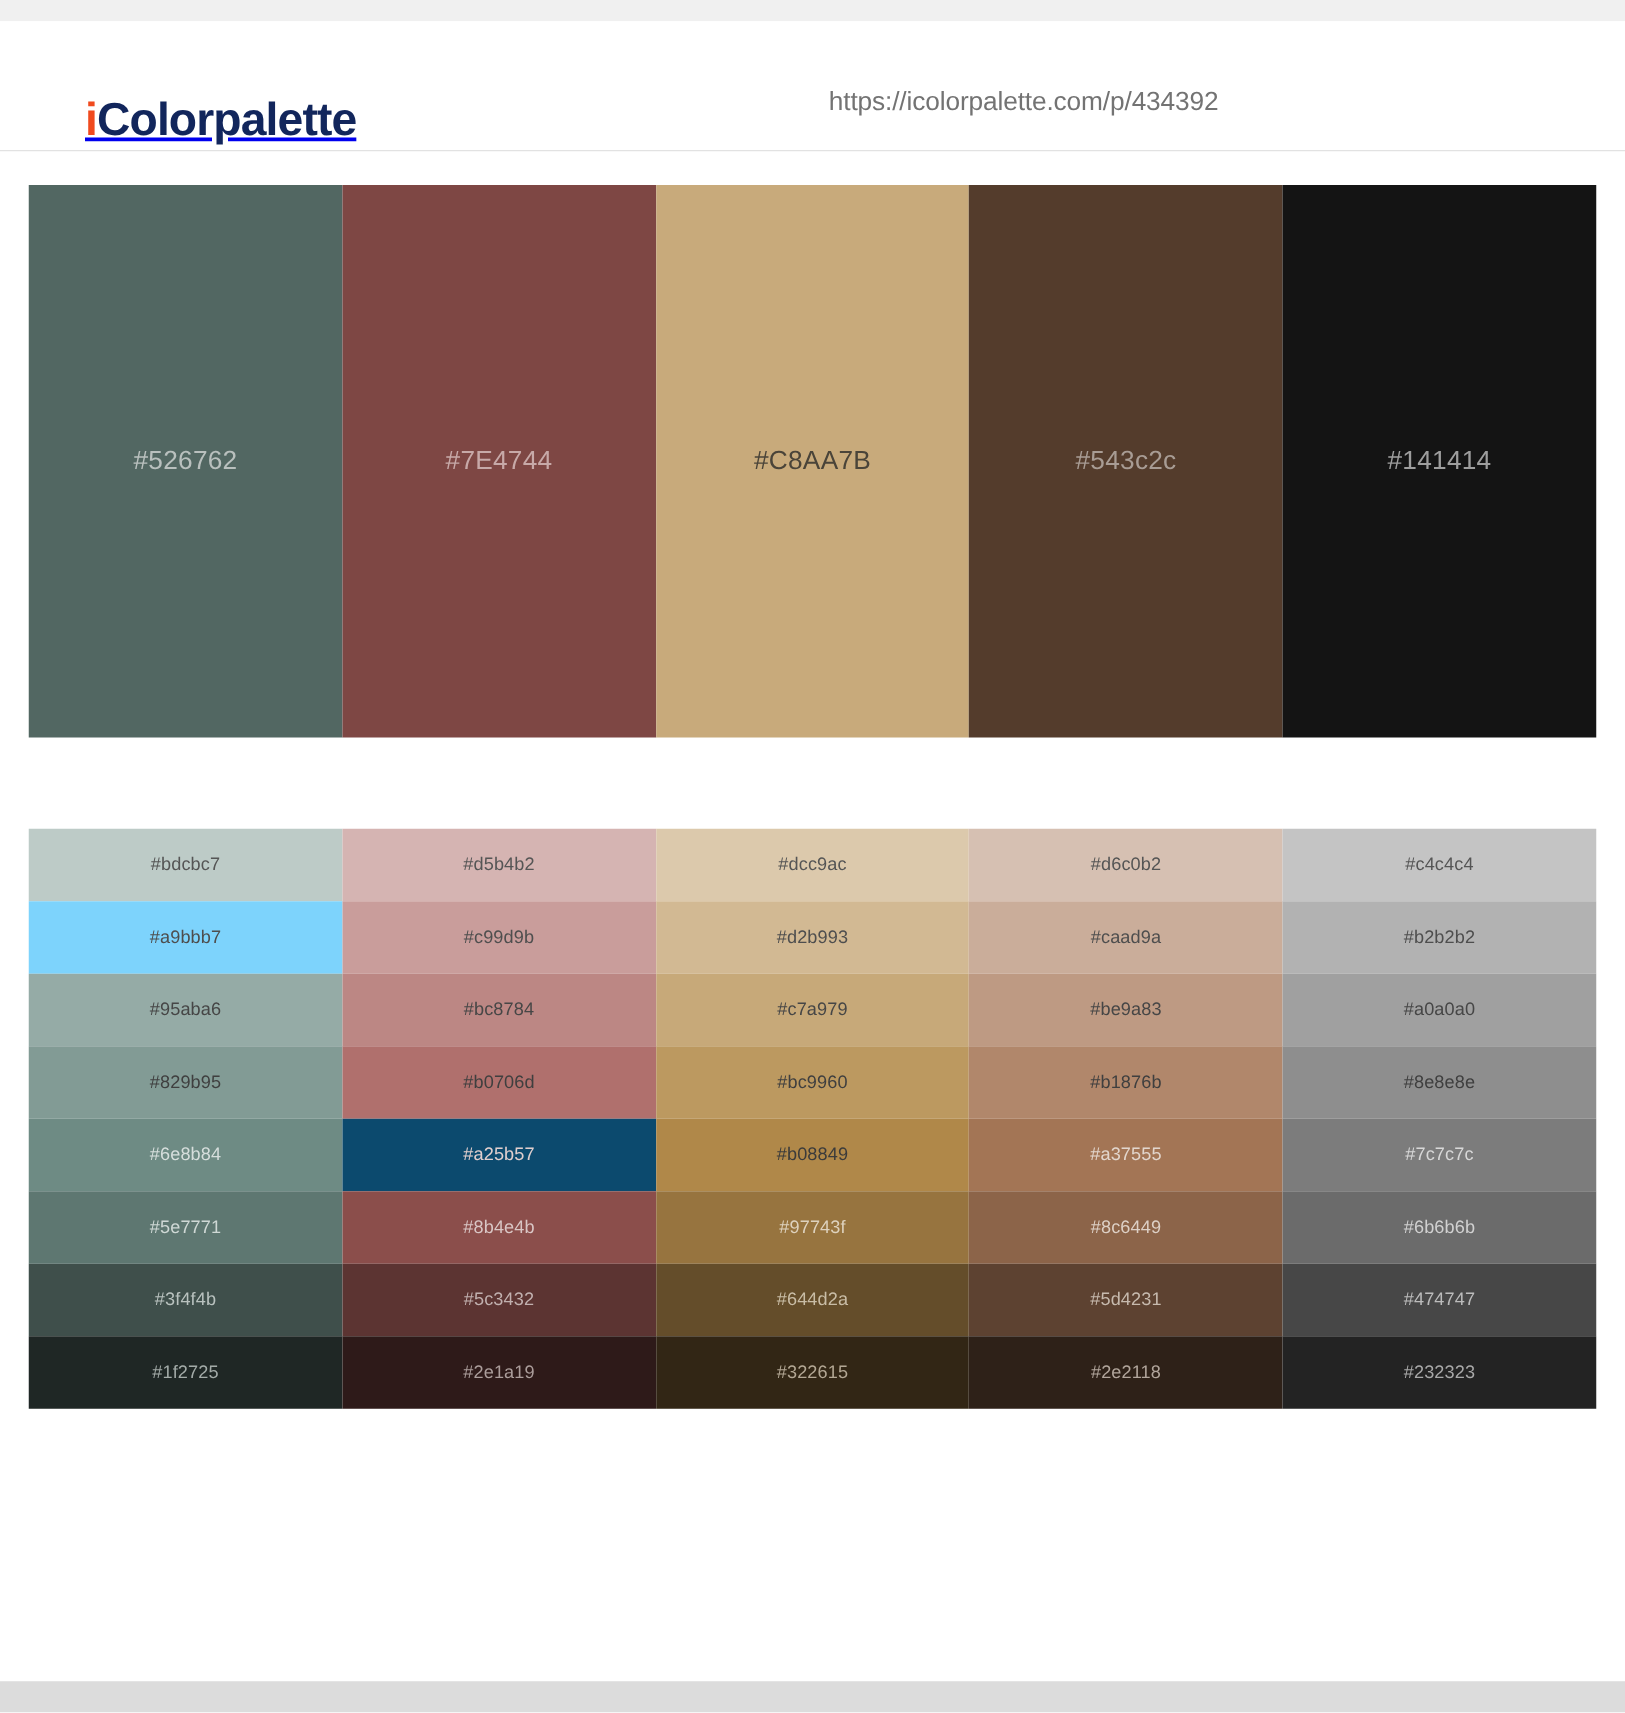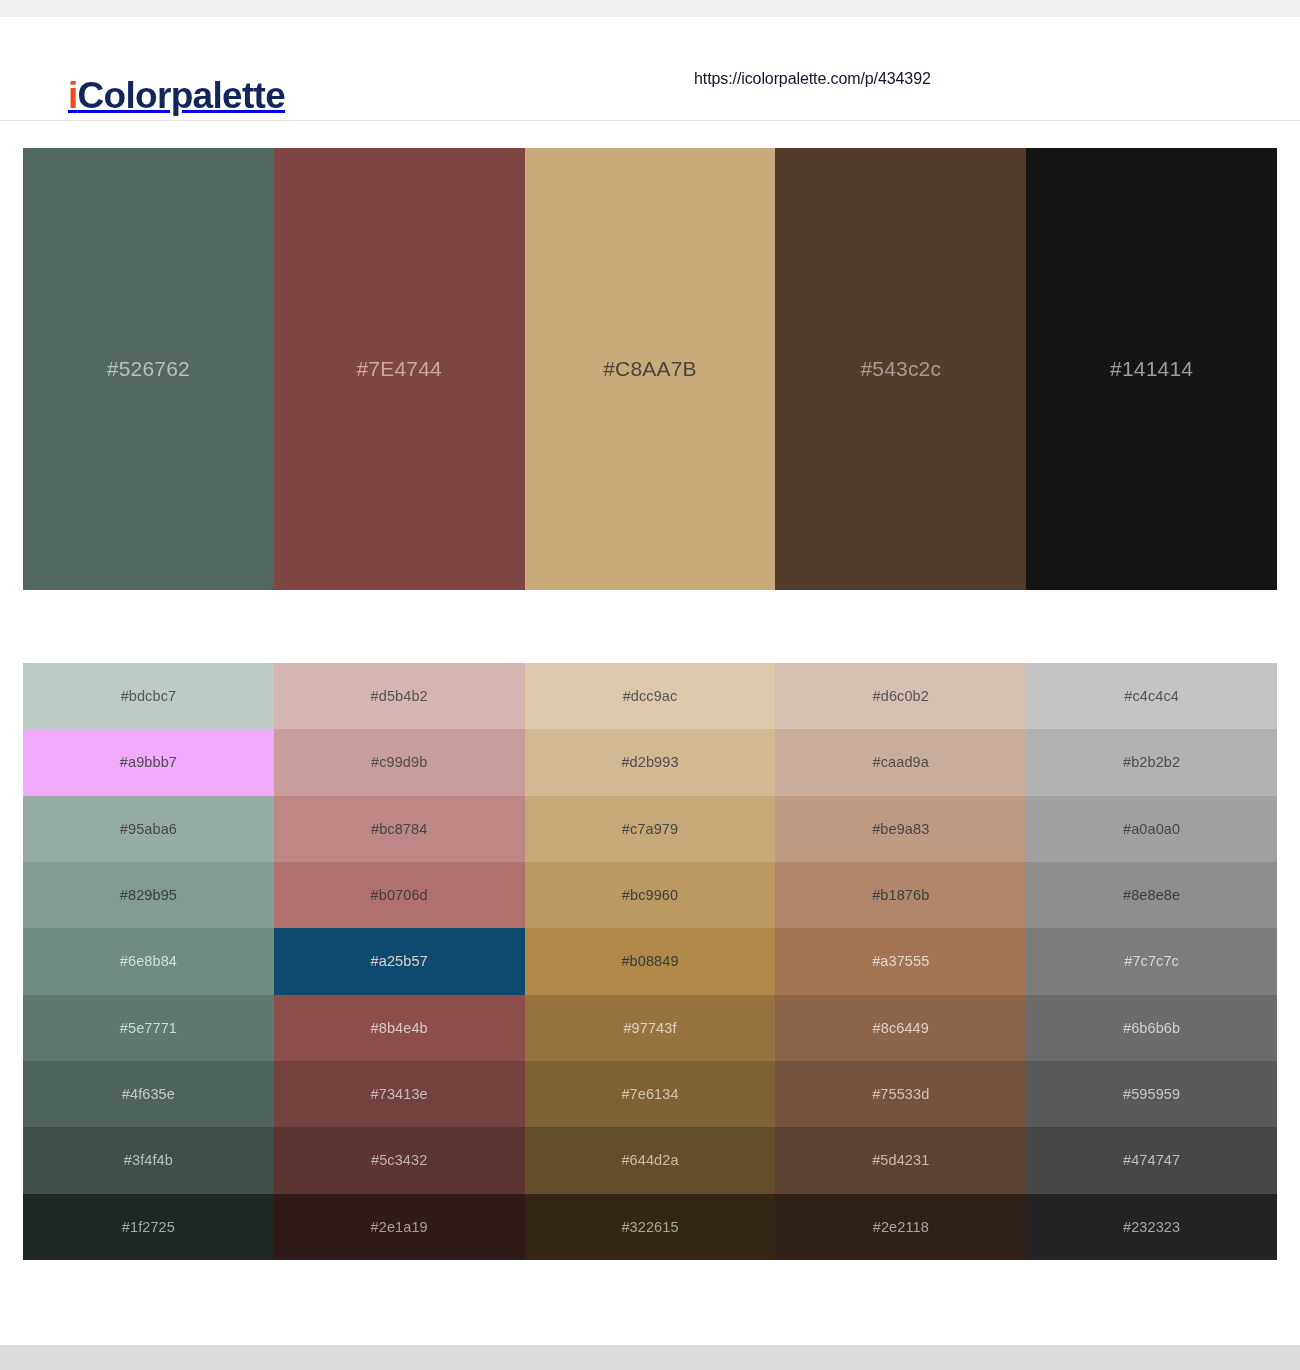--- a/index.html
+++ b/index.html
@@ -47,24 +47,24 @@
     font-weight: bold;
     letter-spacing: -0.7px;
     line-height: 1;
     white-space: nowrap;
   }
   .logo-i { color: #f04a1e; }
   .logo-rest { color: #12265c; }
 
   .url {
     position: absolute;
-    left: 694px;
+    left: 663px;
     top: 53px;
-    font-size: 16px;
-    color: #0f172a;
+    font-size: 21px;
+    color: #737373;
     letter-spacing: -0.1px;
     white-space: nowrap;
   }
 
   
   .swatch-band {
     position: absolute;
     left: 23px;
     top: 148px;
     width: 1254px;
@@ -83,21 +83,21 @@
     letter-spacing: 0.2px;
     user-select: text;
   }
 
   
   .shade-grid {
     position: absolute;
     left: 23px;
     top: 663px;
     width: 1254px;
-    height: 597px;
+    height: 464px;
     display: flex;
     flex-direction: column;
   }
   .shade-row {
     flex: 1 1 0;
     display: flex;
   }
   .shade-cell {
     flex: 1 1 0;
     display: flex;
@@ -151,21 +151,21 @@
 
   <div class="shade-grid" id="shade-grid">
       <div class="shade-row">
         <div class="shade-cell" style="background: rgb(189, 203, 199); color: rgb(85, 85, 85);">#bdcbc7</div>
         <div class="shade-cell" style="background: rgb(213, 180, 178); color: rgb(85, 85, 85);">#d5b4b2</div>
         <div class="shade-cell" style="background: rgb(220, 201, 172); color: rgb(85, 85, 85);">#dcc9ac</div>
         <div class="shade-cell" style="background: rgb(214, 192, 178); color: rgb(85, 85, 85);">#d6c0b2</div>
         <div class="shade-cell" style="background: rgb(196, 196, 196); color: rgb(85, 85, 85);">#c4c4c4</div>
       </div>
       <div class="shade-row">
-        <div class="shade-cell" style="background: #f0abfc; color: rgb(78, 78, 78);">#a9bbb7</div>
+        <div class="shade-cell" style="background: #7dd3fc; color: rgb(78, 78, 78);">#a9bbb7</div>
         <div class="shade-cell" style="background: rgb(201, 157, 155); color: rgb(78, 78, 78);">#c99d9b</div>
         <div class="shade-cell" style="background: rgb(210, 185, 147); color: rgb(78, 78, 78);">#d2b993</div>
         <div class="shade-cell" style="background: rgb(202, 173, 154); color: rgb(78, 78, 78);">#caad9a</div>
         <div class="shade-cell" style="background: rgb(178, 178, 178); color: rgb(78, 78, 78);">#b2b2b2</div>
       </div>
       <div class="shade-row">
         <div class="shade-cell" style="background: rgb(149, 171, 166); color: rgb(70, 70, 70);">#95aba6</div>
         <div class="shade-cell" style="background: rgb(188, 135, 132); color: rgb(70, 70, 70);">#bc8784</div>
         <div class="shade-cell" style="background: rgb(199, 169, 121); color: rgb(70, 70, 70);">#c7a979</div>
         <div class="shade-cell" style="background: rgb(190, 154, 131); color: rgb(70, 70, 70);">#be9a83</div>
@@ -186,27 +186,20 @@
         <div class="shade-cell" style="background: rgb(124, 124, 124); color: rgb(216, 216, 216);">#7c7c7c</div>
       </div>
       <div class="shade-row">
         <div class="shade-cell" style="background: rgb(94, 119, 113); color: rgb(207, 216, 213);">#5e7771</div>
         <div class="shade-cell" style="background: rgb(139, 78, 75); color: rgb(217, 198, 197);">#8b4e4b</div>
         <div class="shade-cell" style="background: rgb(151, 116, 63); color: rgb(222, 210, 190);">#97743f</div>
         <div class="shade-cell" style="background: rgb(140, 100, 73); color: rgb(221, 208, 198);">#8c6449</div>
         <div class="shade-cell" style="background: rgb(107, 107, 107); color: rgb(208, 208, 208);">#6b6b6b</div>
       </div>
       <div class="shade-row">
-        <div class="shade-cell" style="background: rgb(79, 99, 94); color: rgb(196, 205, 202);">#4f635e</div>
-        <div class="shade-cell" style="background: rgb(115, 65, 62); color: rgb(203, 185, 184);">#73413e</div>
-        <div class="shade-cell" style="background: rgb(126, 97, 52); color: rgb(211, 198, 174);">#7e6134</div>
-        <div class="shade-cell" style="background: rgb(117, 83, 61); color: rgb(210, 195, 183);">#75533d</div>
-        <div class="shade-cell" style="background: rgb(89, 89, 89); color: rgb(198, 198, 198);">#595959</div>
-      </div>
-      <div class="shade-row">
         <div class="shade-cell" style="background: rgb(63, 79, 75); color: rgb(185, 194, 191);">#3f4f4b</div>
         <div class="shade-cell" style="background: rgb(92, 52, 50); color: rgb(193, 176, 175);">#5c3432</div>
         <div class="shade-cell" style="background: rgb(100, 77, 42); color: rgb(201, 189, 166);">#644d2a</div>
         <div class="shade-cell" style="background: rgb(93, 66, 49); color: rgb(199, 186, 174);">#5d4231</div>
         <div class="shade-cell" style="background: rgb(71, 71, 71); color: rgb(188, 188, 188);">#474747</div>
       </div>
       <div class="shade-row">
         <div class="shade-cell" style="background: rgb(31, 39, 37); color: rgb(163, 171, 168);">#1f2725</div>
         <div class="shade-cell" style="background: rgb(46, 26, 25); color: rgb(171, 157, 155);">#2e1a19</div>
         <div class="shade-cell" style="background: rgb(50, 38, 21); color: rgb(179, 167, 148);">#322615</div>

